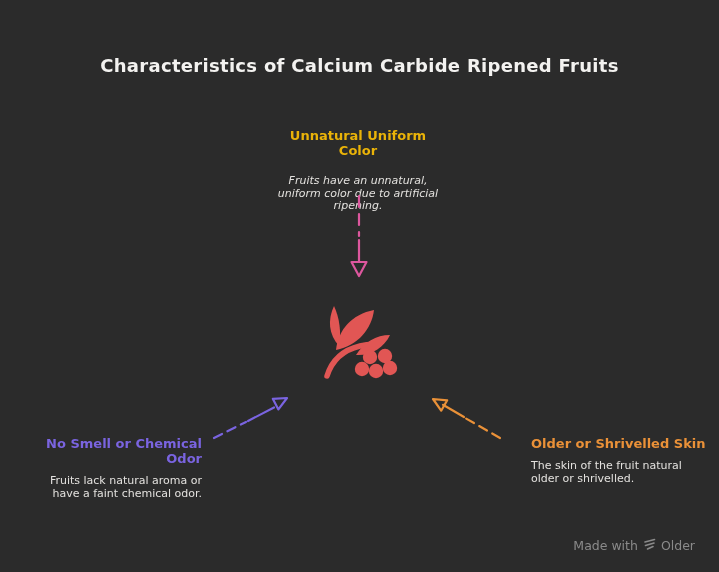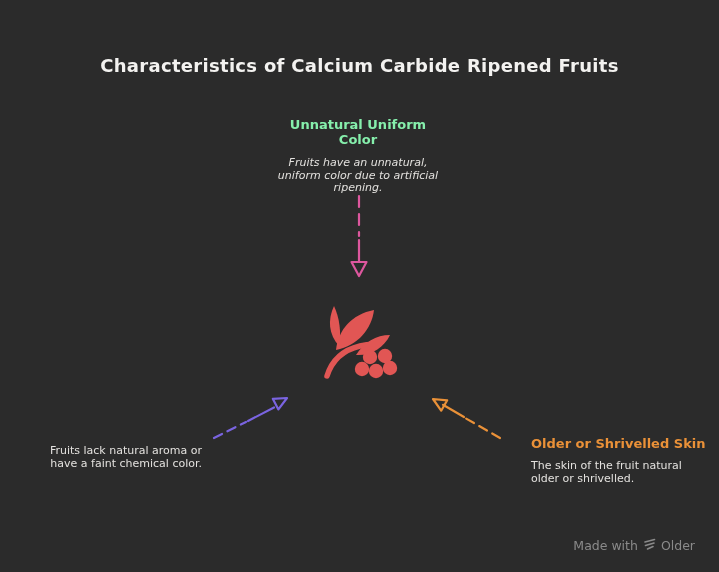--- a/index.html
+++ b/index.html
@@ -32,21 +32,21 @@
   .desc {
     font-size: 11px;
     line-height: 12.5px;
     color: #e3e1de;
     margin-top: 10px;
   }
   .callout-top {
     left: 248px; top: 111px; width: 220px;
     text-align: center;
   }
-  .callout-top .heading { width: 150px; margin: 6px auto; color: #86efac; }
+  .callout-top .heading { width: 150px; margin: 17px auto; color: #eab308; }
   .callout-top .desc    { width: 162px; margin: 10px auto 0; font-style: italic; }
   .callout-left {
     left: 22px; top: 436px; width: 180px;
     text-align: right;
   }
   .callout-left .heading { color: #7a64e0; }
   .callout-left .desc { margin-top: 9px; }
   .callout-right {
     left: 531px; top: 436px; width: 180px;
     text-align: left;
@@ -96,21 +96,22 @@
       <path d="M36,61 C44,48 56,41 70,41 C64,54 50,62 36,61 Z"></path>
       <circle cx="50" cy="63" r="7.2"></circle>
       <circle cx="65" cy="62" r="7.2"></circle>
       <circle cx="42" cy="75" r="7.2"></circle>
       <circle cx="56" cy="77" r="7.2"></circle>
       <circle cx="70" cy="74" r="7.2"></circle>
     </g>
   </svg>
 
   <div class="callout callout-left">
-    <div class="desc">Fruits lack natural aroma or have a faint chemical color.</div>
+    <div class="heading">No Smell or Chemical Odor</div>
+    <div class="desc">Fruits lack natural aroma or have a faint chemical odor.</div>
   </div>
 
   <svg class="arrow arrow-left" width="84" height="54" viewBox="0 0 84 54">
     <line x1="4" y1="48" x2="36" y2="32" stroke="#7a64e0" stroke-width="2.2" stroke-dasharray="9 6" stroke-linecap="round"></line>
     <line x1="38" y1="31" x2="64" y2="17.5" stroke="#7a64e0" stroke-width="2.2" stroke-linecap="round"></line>
     <path d="M62.8,8.8 L77,8 L68.4,19.4 Z" fill="none" stroke="#7a64e0" stroke-width="2.2" stroke-linejoin="round"></path>
   </svg>
 
   <div class="callout callout-right">
     <div class="heading">Older or Shrivelled Skin</div>

